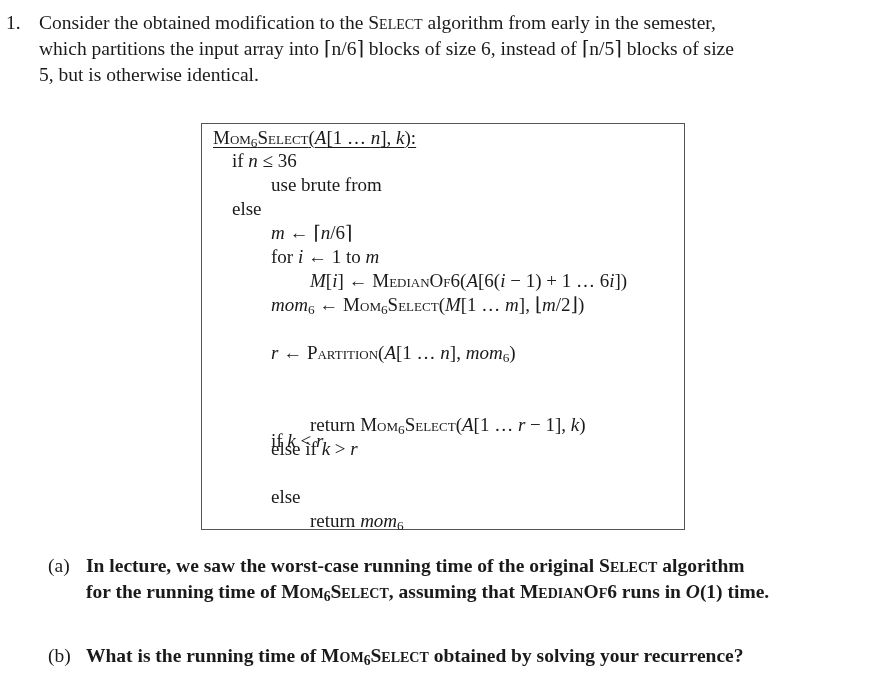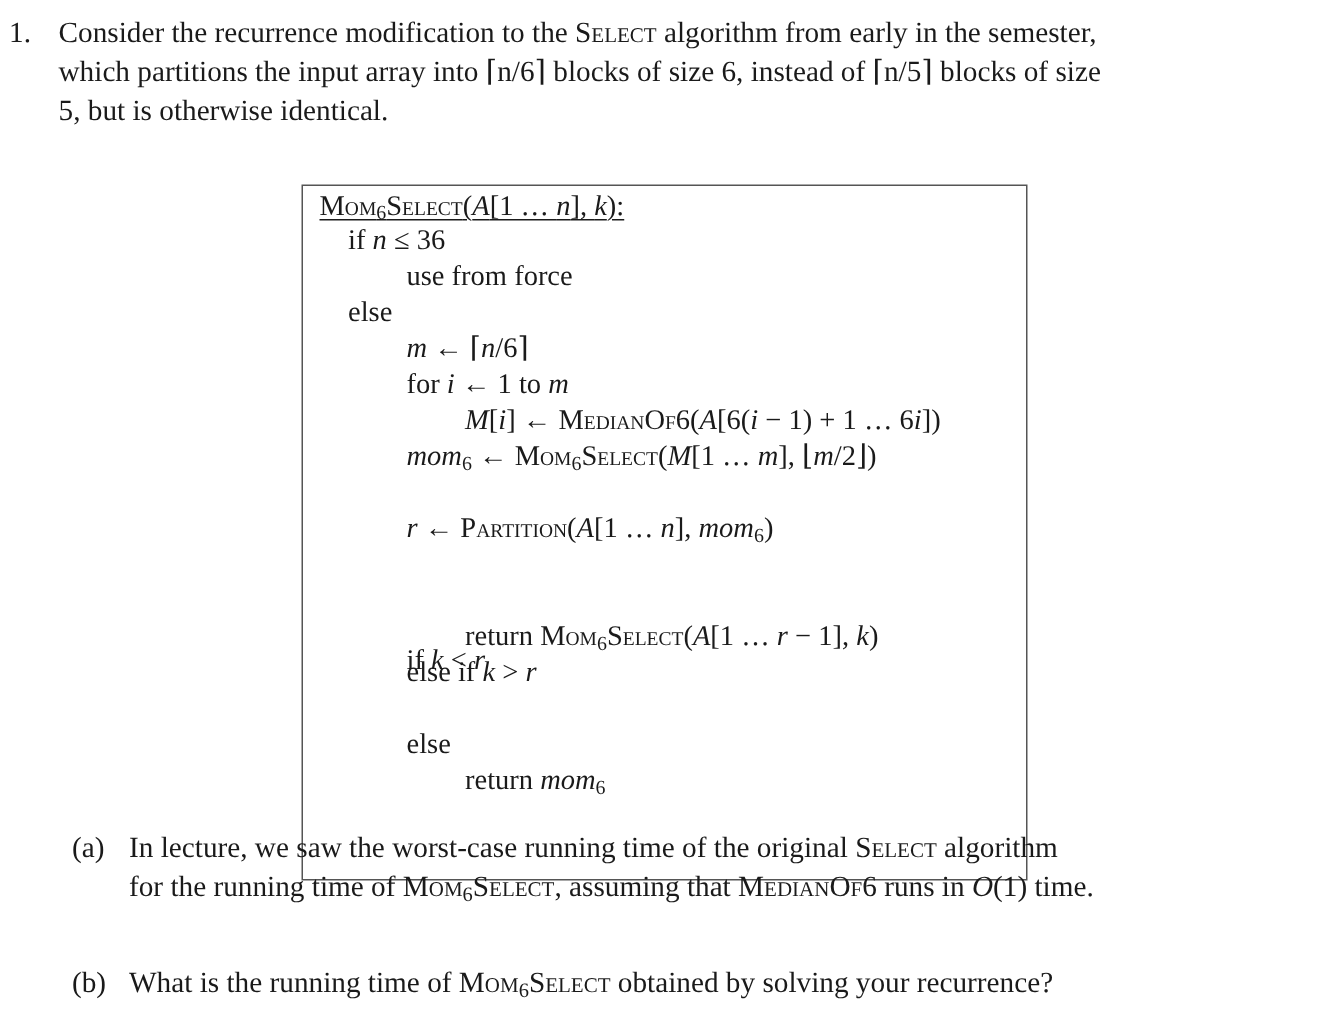--- a/index.html
+++ b/index.html
@@ -5,44 +5,44 @@
   html, body { margin:0; padding:0; background:#ffffff; }
   body { width:879px; height:684px; position:relative; overflow:hidden;
          font-family:"Liberation Serif","DejaVu Serif",serif; color:#1a1a1a; }
   .sc { font-variant: small-caps; }
   .it { font-style: italic; }
   .sub { font-size: 0.7em; vertical-align: -0.25em; }
   .para { position:absolute; font-size:19.5px; line-height:26px; }
   #intro { left:6px; top:10px; width:860px; }
   #intro .num { position:absolute; left:0; top:0; }
   #intro .body { margin-left:33px; }
-  #algo-box { position:absolute; left:201px; top:123px; width:484px; height:464px;
+  #algo-box { position:absolute; left:201px; top:123px; width:484px; height:407px;
               border:1.5px solid #555; box-sizing:border-box; }
   .line { position:absolute; font-size:19px; line-height:22px; white-space:nowrap; }
   .hdr { text-decoration: underline; text-underline-offset:3px; }
   .parts { position:absolute; left:48px; width:810px; font-size:19.5px; line-height:26px; }
   .parts .lbl { position:absolute; left:0; top:0; }
-  .parts .txt { margin-left:38px; }
+  .parts .txt { margin-left:38px;font-weight:bold; }
 </style>
 </head>
 <body>
 
 <div id="intro" class="para">
   <span class="num">1.</span>
   <div class="body">
-    <div><span>Consider the recurrence modification to the</span> <span class="sc">Select</span> <span>algorithm from early in the semester,</span></div>
+    <div><span>Consider the obtained modification to the</span> <span class="sc">Select</span> <span>algorithm from early in the semester,</span></div>
     <div>which partitions the input array into ⌈n/6⌉ blocks of size 6, instead of ⌈n/5⌉ blocks of size</div>
     <div>5, but is otherwise identical.</div>
   </div>
 </div>
 
 <div id="algo-box">
   <div class="line hdr" style="left:11px; top:3px;"><span class="sc">Mom</span><span class="sub">6</span><span class="sc">Select</span>(<span class="it">A</span>[1 … <span class="it">n</span>], <span class="it">k</span>):</div>
   <div class="line" style="left:30px; top:26px;">if <span class="it">n</span> ≤ 36</div>
-  <div class="line" style="left:69px; top:50px;">use from force</div>
+  <div class="line" style="left:69px; top:50px;">use brute from</div>
   <div class="line" style="left:30px; top:74px;">else</div>
   <div class="line" style="left:69px; top:98px;"><span class="it">m</span> ← ⌈<span class="it">n</span>/6⌉</div>
   <div class="line" style="left:69px; top:122px;">for <span class="it">i</span> ← 1 to <span class="it">m</span></div>
   <div class="line" style="left:108px; top:146px;"><span class="it">M</span>[<span class="it">i</span>] ← <span class="sc">MedianOf6</span>(<span class="it">A</span>[6(<span class="it">i</span> − 1) + 1 … 6<span class="it">i</span>])</div>
   <div class="line" style="left:69px; top:170px;"><span class="it">mom</span><span class="sub">6</span> ← <span class="sc">Mom</span><span class="sub">6</span><span class="sc">Select</span>(<span class="it">M</span>[1 … <span class="it">m</span>], ⌊<span class="it">m</span>/2⌋)</div>
   <div class="line" style="left:69px; top:218px;"><span class="it">r</span> ← <span class="sc">Partition</span>(<span class="it">A</span>[1 … <span class="it">n</span>], <span class="it">mom</span><span class="sub">6</span>)</div>
   <div class="line" style="left:69px; top:266px;margin-top:40px;">if <span class="it">k</span> &lt; <span class="it">r</span></div>
   <div class="line" style="left:108px; top:290px;">return <span class="sc">Mom</span><span class="sub">6</span><span class="sc">Select</span>(<span class="it">A</span>[1 … <span class="it">r</span> − 1], <span class="it">k</span>)</div>
   <div class="line" style="left:69px; top:314px;">else if <span class="it">k</span> &gt; <span class="it">r</span></div>
   <div class="line" style="left:69px; top:362px;">else</div>

